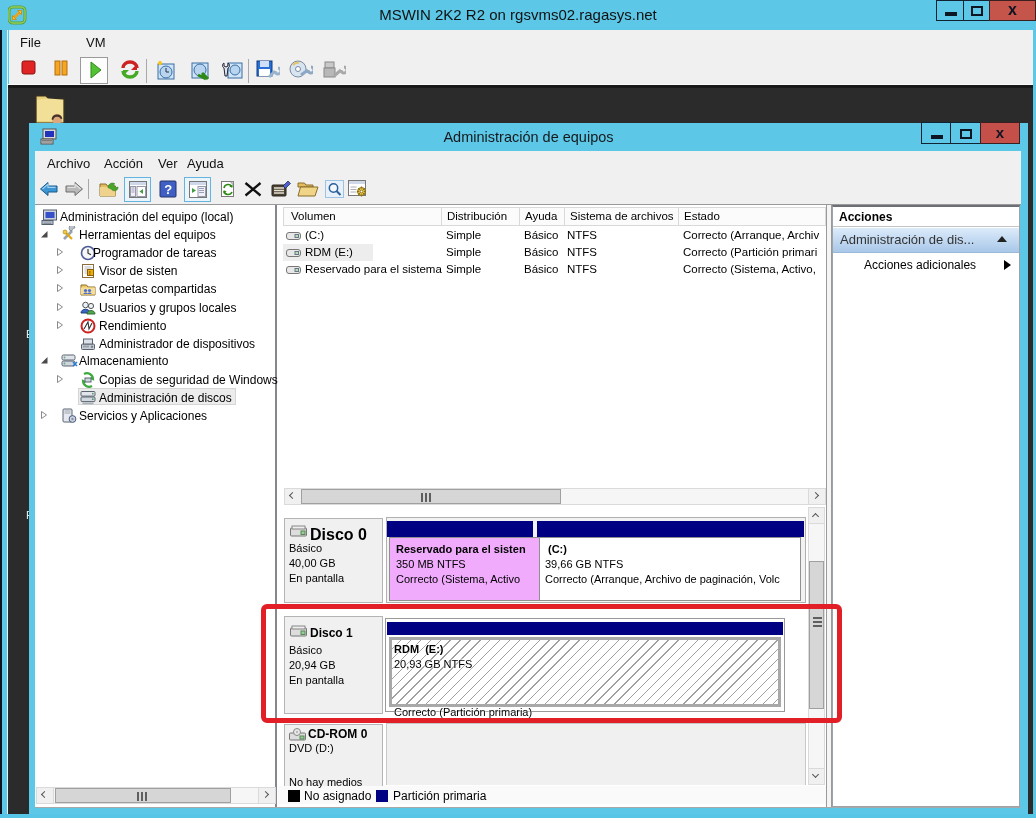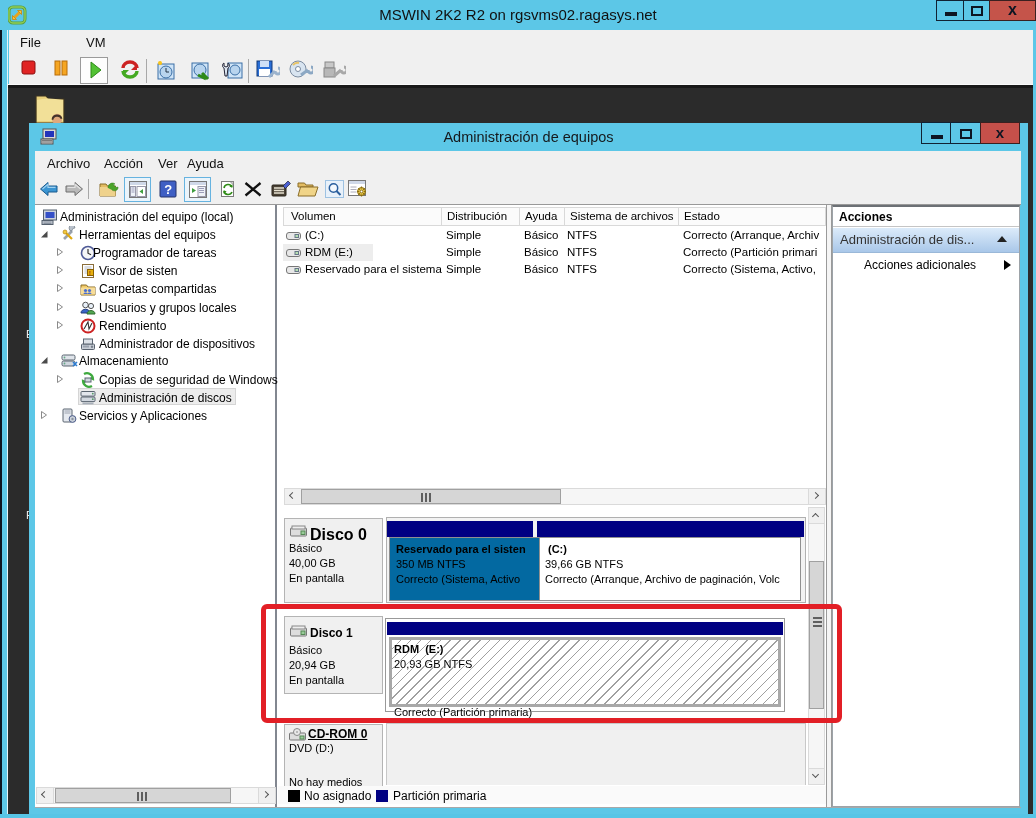--- a/index.html
+++ b/index.html
@@ -454,32 +454,32 @@
       <rect x="11" y="6" width="4" height="3.5" fill="#9c9" stroke="#585"></rect>
     </svg>
   <b class="abs" style="left:25px;top:7px;font-size:16px;">Disco 0</b>
   <span class="abs" style="left:4px;top:23px;">Básico</span>
   <span class="abs" style="left:4px;top:38px;">40,00 GB</span>
   <span class="abs" style="left:4px;top:53px;">En pantalla</span>
 </div>
 <div class="abs" style="left:386px;top:517px;width:420px;height:86px;border:1px solid #b0b0b0;background:#f2f2f2;"></div>
 <div class="abs" style="left:387px;top:521px;width:146px;height:16px;background:#000082;"></div>
 <div class="abs" style="left:537px;top:521px;width:267px;height:16px;background:#000082;"></div>
-<div class="abs" style="left:389px;top:537px;width:169px;height:64px;border:1px solid #909090;background:#0369a1;">
+<div class="abs" style="left:389px;top:537px;width:169px;height:64px;border:1px solid #909090;background:#f0abfc;">
   <b class="ptext" style="left:6px;top:5px;">Reservado para el sisten</b>
   <span class="ptext" style="left:6px;top:20px;">350 MB NTFS</span>
   <span class="ptext" style="left:6px;top:35px;">Correcto (Sistema, Activo</span>
 </div>
 <div class="abs" style="left:539px;top:537px;width:262px;height:64px;border:1px solid #909090;background:#fff;">
   <b class="ptext" style="left:8px;top:5px;">(C:)</b>
   <span class="ptext" style="left:5px;top:20px;">39,66 GB NTFS</span>
   <span class="ptext" style="left:5px;top:35px;width:254px;">Correcto (Arranque, Archivo de paginación, Volc</span>
 </div>
 
-<div class="dlabel-box" style="top:616px;height:78px;">
+<div class="dlabel-box" style="top:616px;height:98px;">
   <svg class="abs" style="left:5px;top:8px;" width="17" height="12" viewBox="0 0 17 12">
       <rect x="0.5" y="3" width="16" height="8" rx="1" fill="#ddd" stroke="#777"></rect>
       <rect x="2" y="1" width="13" height="3" fill="#eee" stroke="#888"></rect>
       <rect x="11" y="6" width="4" height="3.5" fill="#9c9" stroke="#585"></rect>
     </svg>
   <b class="abs" style="left:25px;top:9px;font-size:12px;">Disco 1</b>
   <span class="abs" style="left:4px;top:27px;">Básico</span>
   <span class="abs" style="left:4px;top:42px;">20,94 GB</span>
   <span class="abs" style="left:4px;top:57px;">En pantalla</span>
 </div>
@@ -491,21 +491,21 @@
 <span class="ptext halo" style="left:394px;top:658px;">20,93 GB NTFS</span>
 <span class="ptext halo" style="left:394px;top:706px;">Correcto (Partición primaria)</span>
 
 <div class="dlabel-box" style="top:724px;height:62px;border-bottom:none;overflow:visible;">
   <svg class="abs" style="left:4px;top:3px;" width="18" height="13" viewBox="0 0 18 13">
       <rect x="0.5" y="5" width="16" height="7" rx="1" fill="#ddd" stroke="#777"></rect>
       <circle cx="8" cy="4" r="3.5" fill="#e8e8e8" stroke="#888"></circle>
       <circle cx="8" cy="4" r="1" fill="#aaa"></circle>
       <rect x="11" y="8" width="4" height="3" fill="#9c9" stroke="#585"></rect>
     </svg>
-  <b class="abs" style="left:23px;top:2px;font-size:12px;text-decoration:underline;">CD-ROM 0</b>
+  <b class="abs" style="left:23px;top:2px;font-size:12px;">CD-ROM 0</b>
   <span class="abs" style="left:4px;top:17px;">DVD (D:)</span>
   <span class="abs" style="left:4px;top:51px;">No hay medios</span>
 </div>
 <div class="abs" style="left:386px;top:723px;width:420px;height:62px;background:#f0f0f0;border:1px solid #c8c8c8;border-bottom:none;"></div>
 
 <div class="abs" style="left:278px;top:786px;width:548px;height:18px;background:#fafafa;"></div>
 <div class="abs" style="left:288px;top:790px;width:12px;height:12px;background:#000;"></div>
 <span class="abs" style="left:304px;top:789px;font-size:12px;">No asignado</span>
 <div class="abs" style="left:376px;top:790px;width:12px;height:12px;background:#000082;"></div>
 <span class="abs" style="left:393px;top:789px;font-size:12px;">Partición primaria</span>

